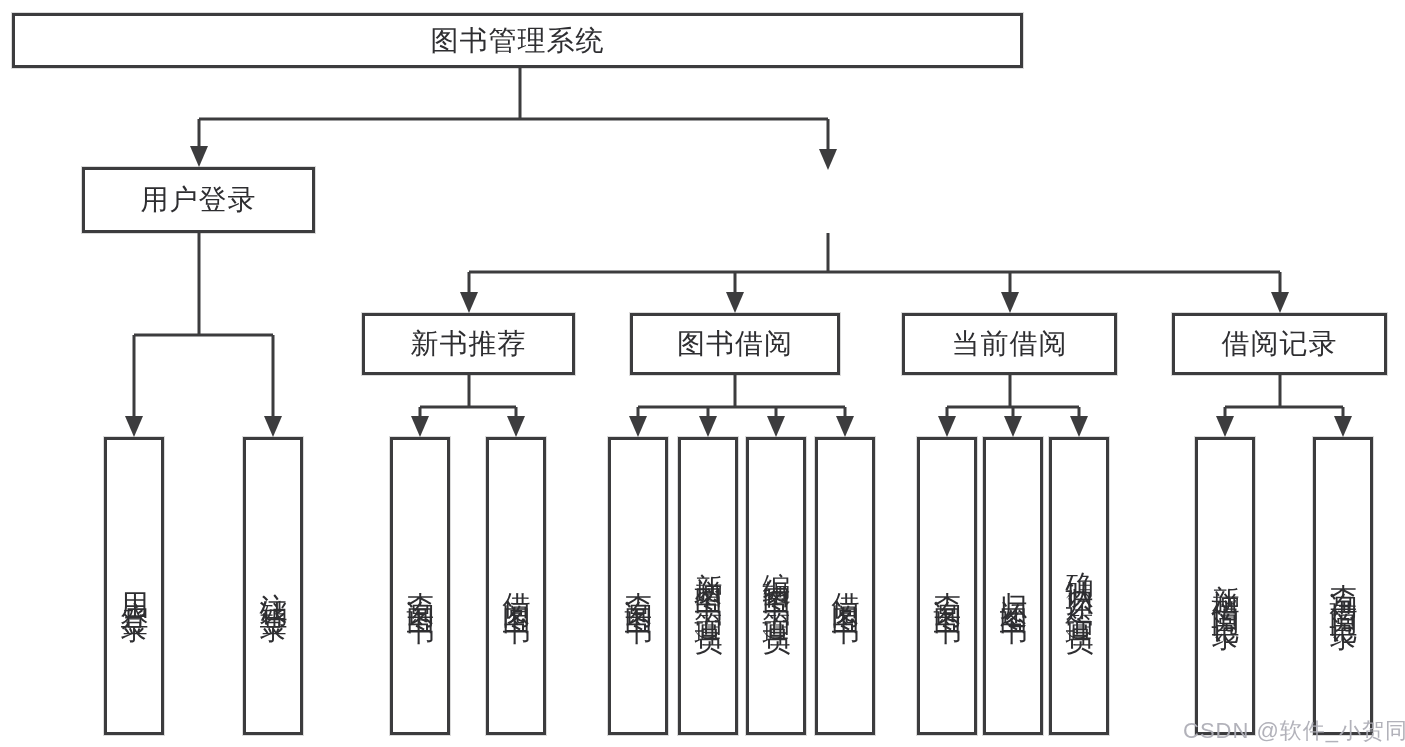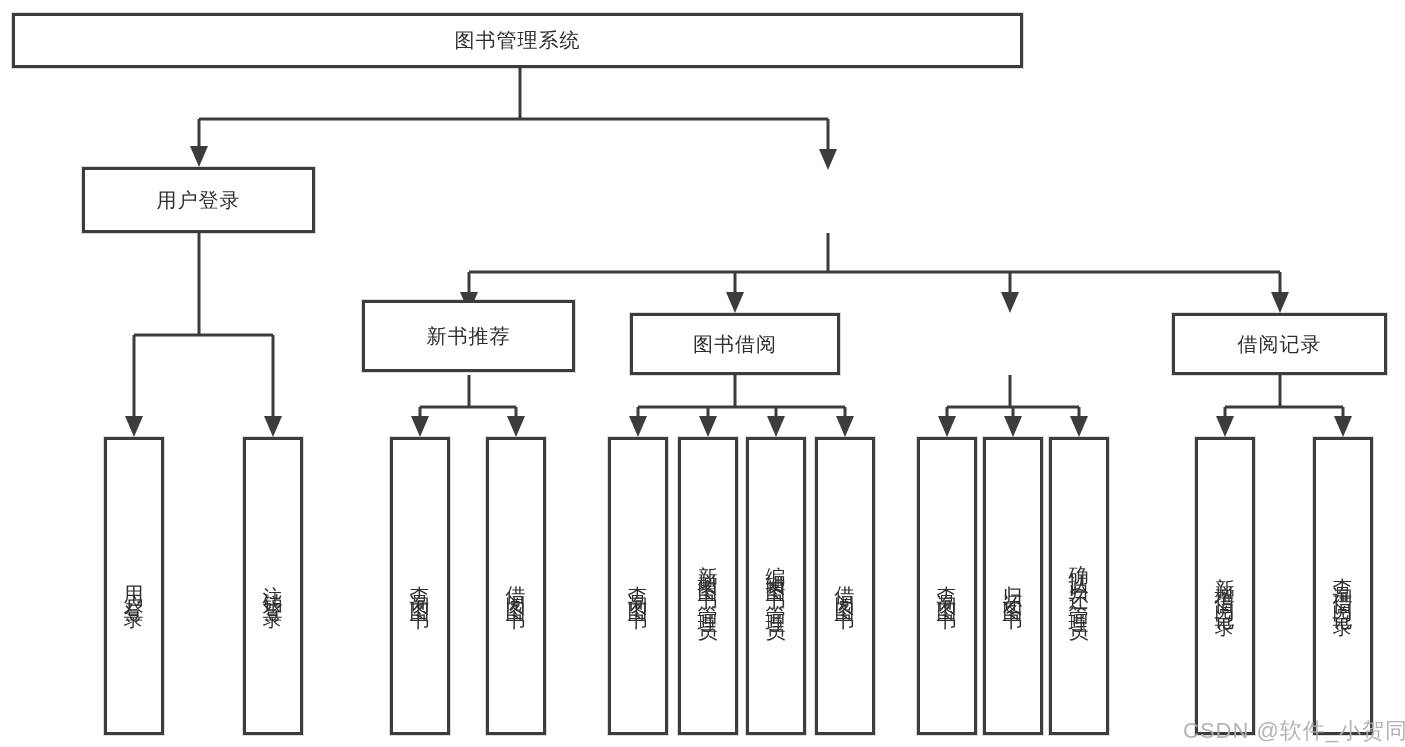--- a/index.html
+++ b/index.html
@@ -27,21 +27,21 @@
     box-sizing: border-box;
     border: 3px solid #3c3c3e;
     box-shadow: 0 0 0 1px rgba(60,60,62,0.18);
     background: #ffffff;
     display: flex;
     align-items: center;
     justify-content: center;
     z-index: 2;
   }
   .node .label {
-    font-size: 20px;
+    font-size: 28px;
     color: #2e2e31;
     letter-spacing: 1px;
     white-space: nowrap;
   }
   .leaf .label {
     writing-mode: vertical-rl;
     letter-spacing: 8px;
     white-space: normal;
     line-height: 1;
   }
@@ -102,25 +102,28 @@
   </svg>
 
   <div class="node root" style="left:12px; top:13px; width:1011px; height:55px;">
     <span class="label">图书管理系统</span>
   </div>
 
   <div class="node" style="left:82px; top:167px; width:233px; height:66px;">
     <span class="label">用户登录</span>
   </div>
 
-  <div class="node" style="left:362px; top:300px; width:213px; height:72px;">
+  <div class="node" style="left:362px; top:313px; width:213px; height:62px;">
     <span class="label">新书推荐</span>
   </div>
   <div class="node" style="left:630px; top:313px; width:210px; height:62px;">
     <span class="label">图书借阅</span>
+  </div>
+  <div class="node" style="left:902px; top:313px; width:215px; height:62px;">
+    <span class="label">当前借阅</span>
   </div>
   <div class="node" style="left:1172px; top:313px; width:215px; height:62px;">
     <span class="label">借阅记录</span>
   </div>
 
   <div class="node leaf" style="left:104px; top:437px; width:60px; height:298px;">
     <span class="label">用户登录</span>
   </div>
   <div class="node leaf" style="left:243px; top:437px; width:60px; height:298px;">
     <span class="label">注销登录</span>

